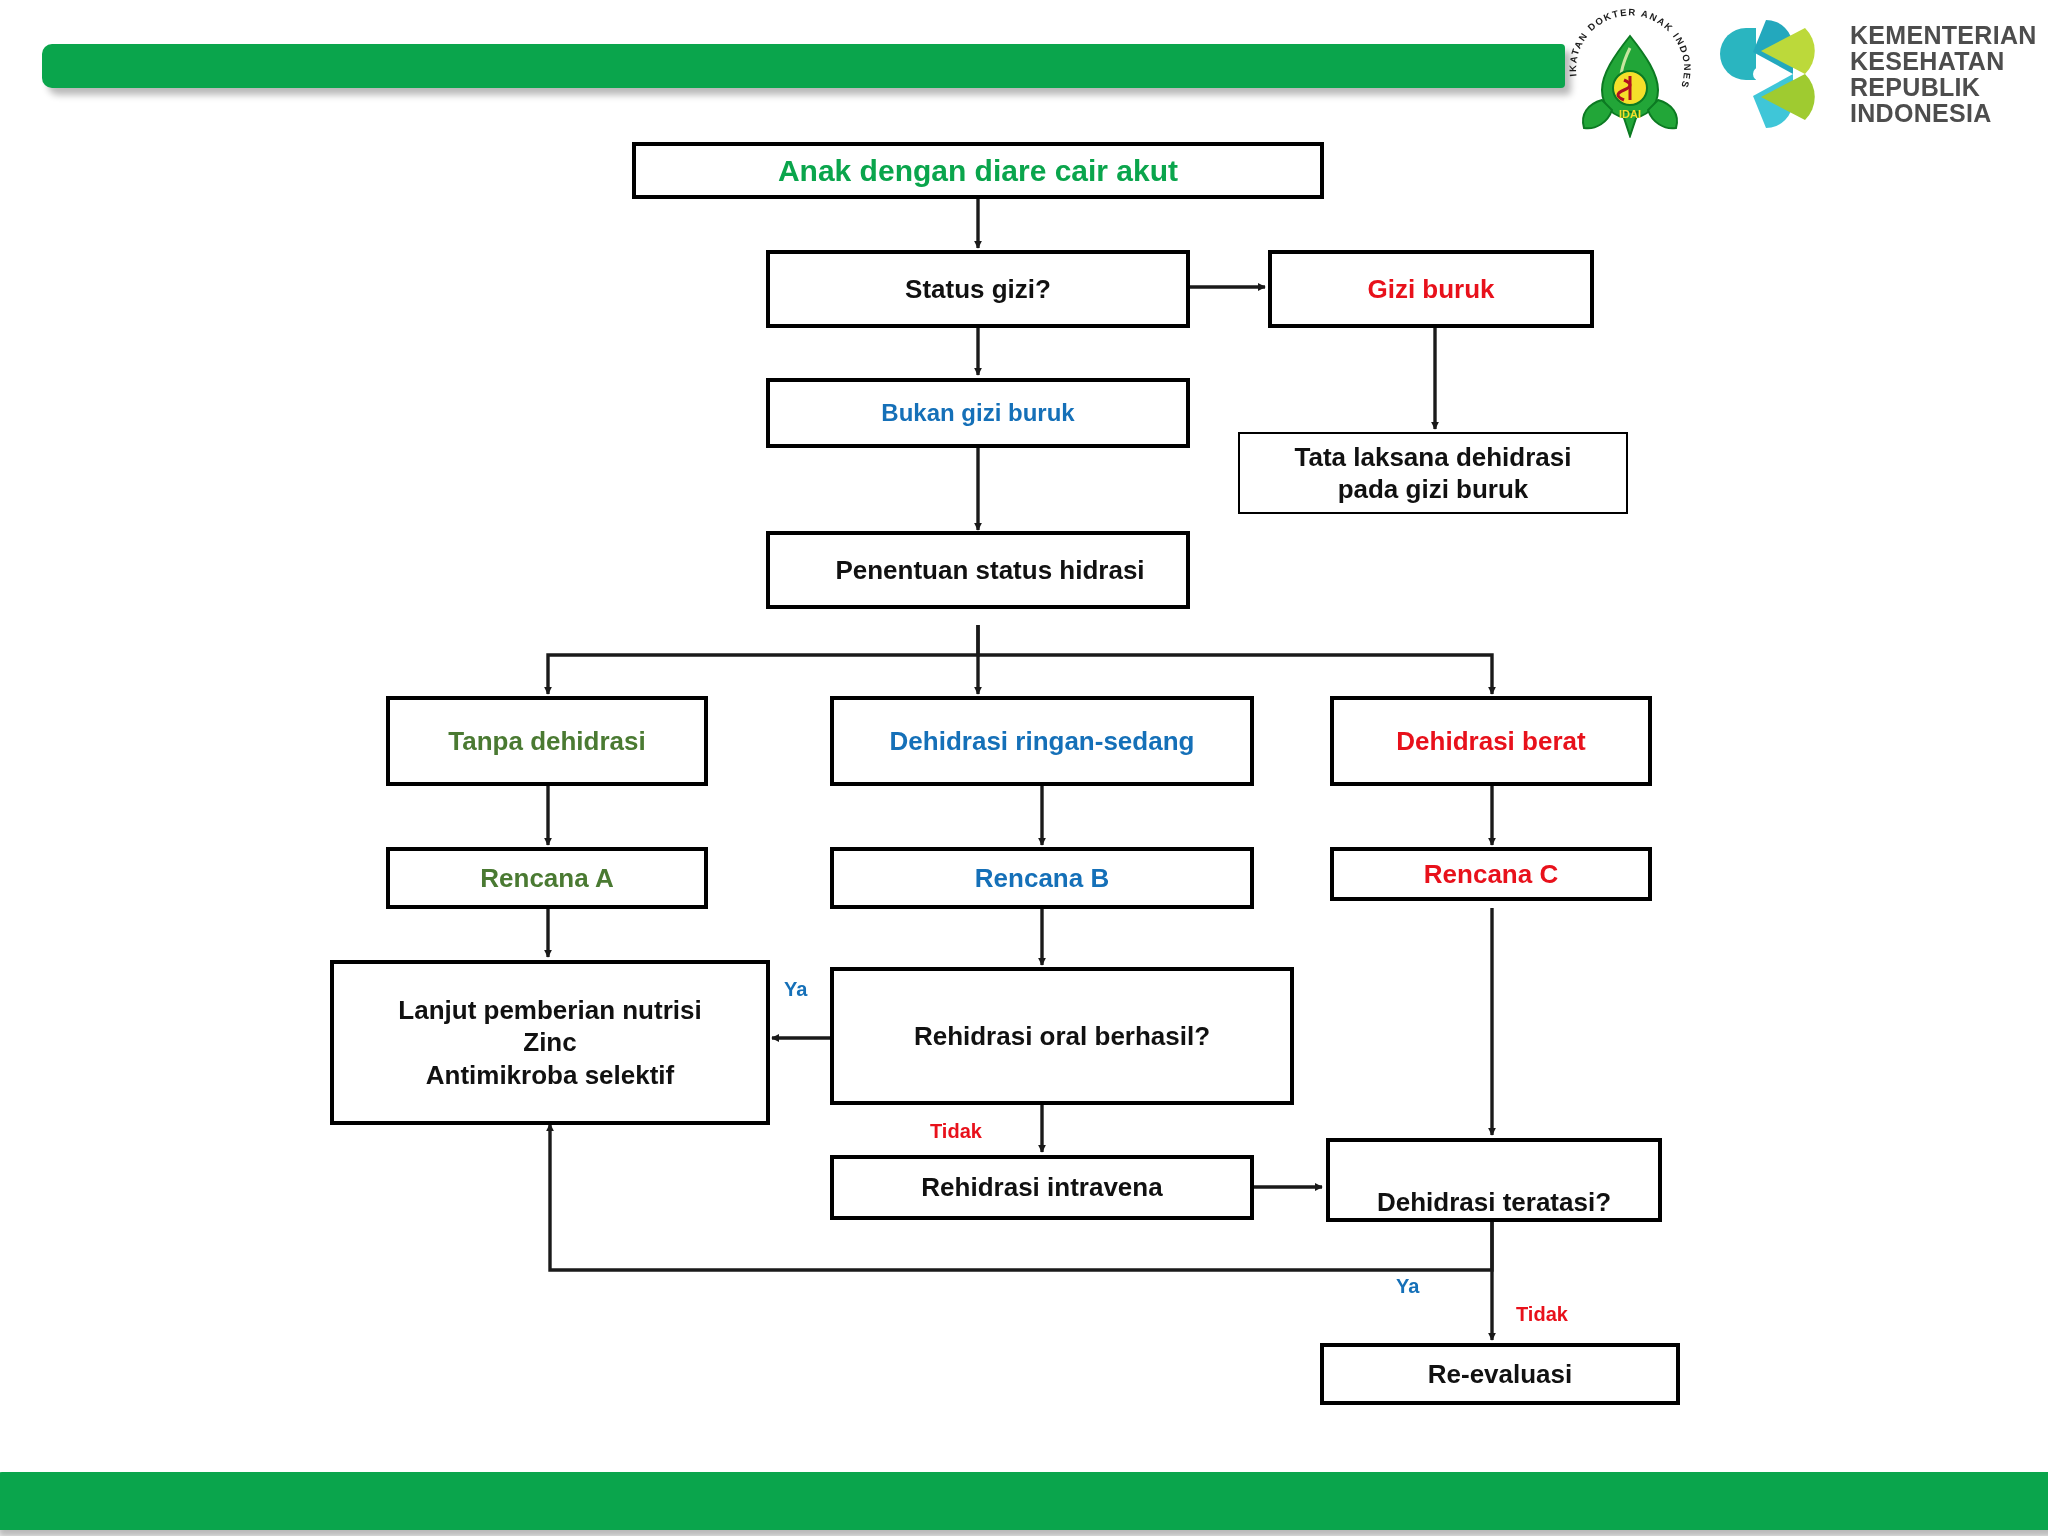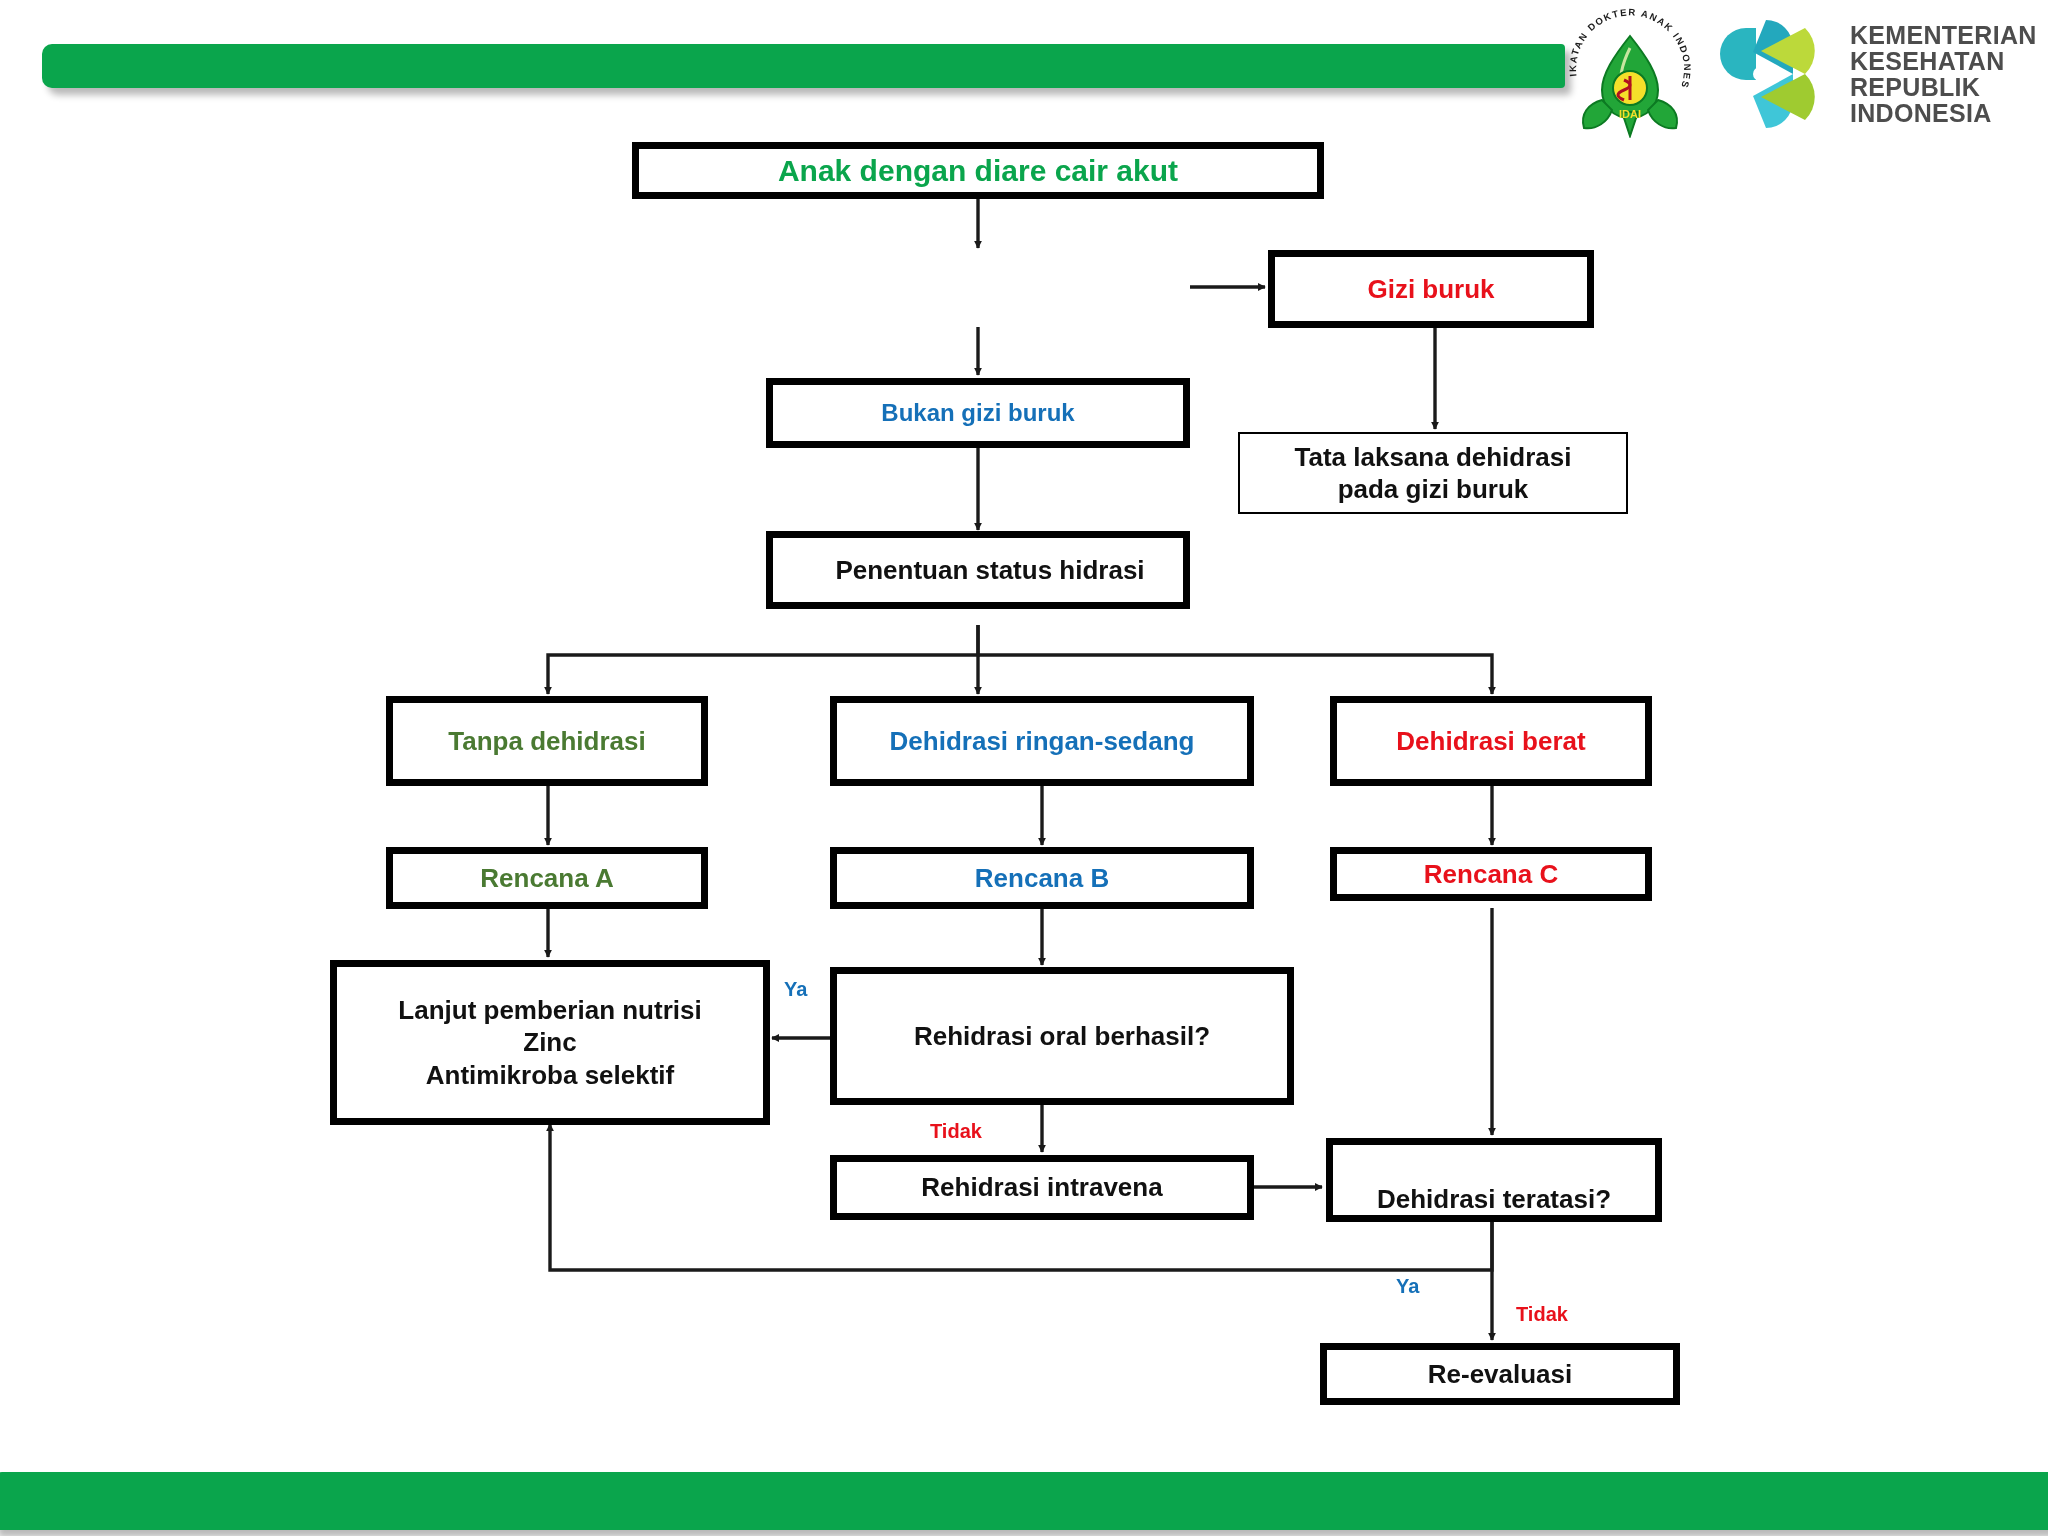--- a/index.html
+++ b/index.html
@@ -33,21 +33,21 @@
     font-family:"Liberation Sans", sans-serif;
     font-weight:bold;font-size:25px;line-height:26px;
     color:#4d4d4d;letter-spacing:.3px;
   }
   
   #chart{position:absolute;left:0;top:0;width:2048px;height:1536px;}
   .node{
     position:absolute;
     box-sizing:border-box;
     background:#ffffff;
-    border:7px solid #000000;
+    border:4px solid #000000;
     display:flex;align-items:center;justify-content:center;
     text-align:center;
     font-family:"Liberation Sans", sans-serif;
     font-weight:bold;
     line-height:1.25;
     color:#111111;
   }
   .node.thin{border-width:2px;}
   .t-green{color:#0aa54c;}
   .t-olive{color:#4a7a32;}
@@ -155,20 +155,23 @@
       <path d="M1492,1222 L1492,1270 L550,1270 L550,1124"></path>
 
       <path d="M1492,1222 L1492,1340"></path>
     </g>
   </svg>
 
   <div class="node f30 t-green" style="left:632px;top:142px;width:692px;height:57px;">
     <span>Anak dengan diare cair akut</span>
   </div>
 
+  <div class="node f26 t-black" style="left:766px;top:250px;width:424px;height:78px;">
+    <span>Status gizi?</span>
+  </div>
 
   <div class="node f26 t-red" style="left:1268px;top:250px;width:326px;height:78px;">
     <span>Gizi buruk</span>
   </div>
 
   <div class="node f24 t-blue" style="left:766px;top:378px;width:424px;height:70px;">
     <span>Bukan gizi buruk</span>
   </div>
 
   <div class="node f26 t-black thin" style="left:1238px;top:432px;width:390px;height:82px;white-space:pre-line;">

